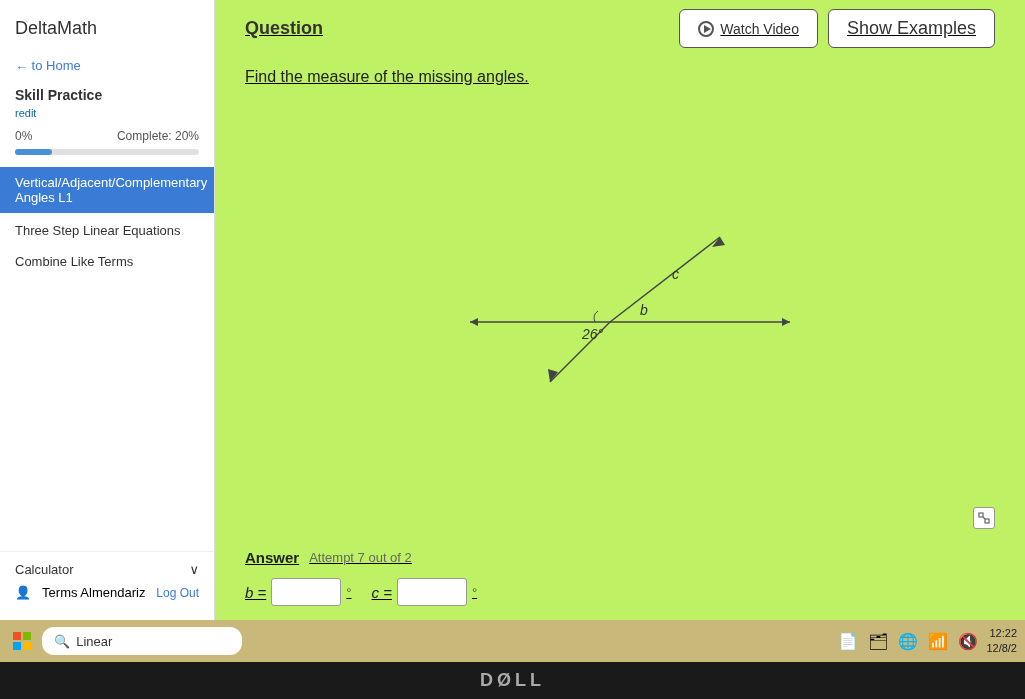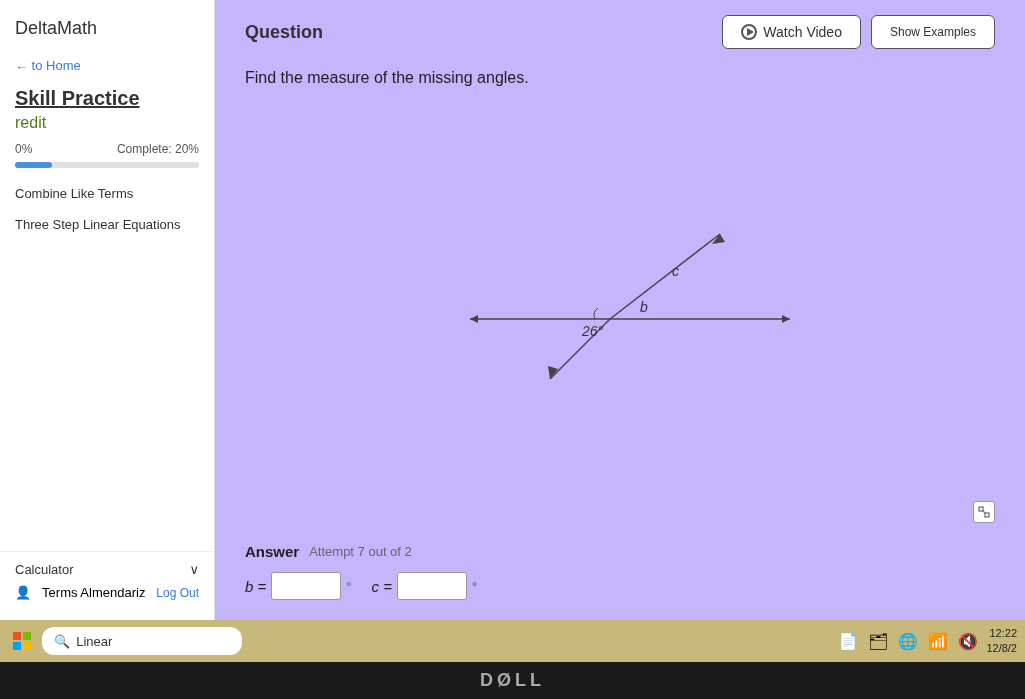--- a/index.html
+++ b/index.html
@@ -42,30 +42,29 @@
 
     .sidebar-link {
       padding: 6px 15px;
       color: #3a7bd5;
       font-size: 13px;
       cursor: pointer;
     }
 
     .sidebar-section-title {
       padding: 8px 15px 2px;
-      font-size: 20px;
+      font-size: 14px;
       font-weight: bold;
       color: #333;
-      text-decoration: underline;
     }
 
     .sidebar-subtitle {
       padding: 2px 15px 8px;
-      font-size: 16px;
-      color: #4d7c0f;
+      font-size: 11px;
+      color: #0369a1;
     }
 
     .sidebar-progress-row {
       display: flex;
       justify-content: space-between;
       padding: 2px 15px;
       font-size: 12px;
       color: #555;
     }
 
@@ -125,24 +124,25 @@
 
     .sidebar-logout-link {
       color: #3a7bd5;
       font-size: 12px;
       cursor: pointer;
     }
 
     
     .content {
       flex: 1;
-      background: #c4b5fd;
-      padding: 15px 30px;
+      background: #bef264;
+      padding: 9px 30px;
       display: flex;
       flex-direction: column;
+      text-decoration: underline;
     }
 
     
     .top-bar {
       display: flex;
       align-items: center;
       justify-content: space-between;
       margin-bottom: 20px;
     }
 
@@ -168,21 +168,21 @@
       font-size: 14px;
       cursor: pointer;
       color: #333;
     }
 
     .btn-show-examples {
       padding: 8px 18px;
       border: 1.5px solid #555;
       border-radius: 6px;
       background: white;
-      font-size: 12px;
+      font-size: 18px;
       cursor: pointer;
       color: #333;
     }
 
     .play-icon {
       width: 16px;
       height: 16px;
       border: 2px solid #555;
       border-radius: 50%;
       display: inline-flex;
@@ -402,22 +402,23 @@
     <div class="sidebar-link">← to Home</div>
     <div class="sidebar-section-title">Skill Practice</div>
     <div class="sidebar-subtitle">redit</div>
     <div class="sidebar-progress-row">
       <span>0%</span>
       <span>Complete: 20%</span>
     </div>
     <div class="sidebar-progress-bar-container">
       <div class="sidebar-progress-bar-fill"></div>
     </div>
+    <div class="sidebar-active-item">Vertical/Adjacent/Complementary Angles L1</div>
+    <div class="sidebar-item">Three Step Linear Equations</div>
     <div class="sidebar-item">Combine Like Terms</div>
-    <div class="sidebar-item">Three Step Linear Equations</div>
 
     <div class="sidebar-bottom">
       <div class="sidebar-calculator-row">
         <span>Calculator</span>
         <span>∨</span>
       </div>
       <div class="sidebar-user-row">
         <span>👤</span>
         <span>Terms Almendariz</span>
         <span class="sidebar-logout-link">Log Out</span>

